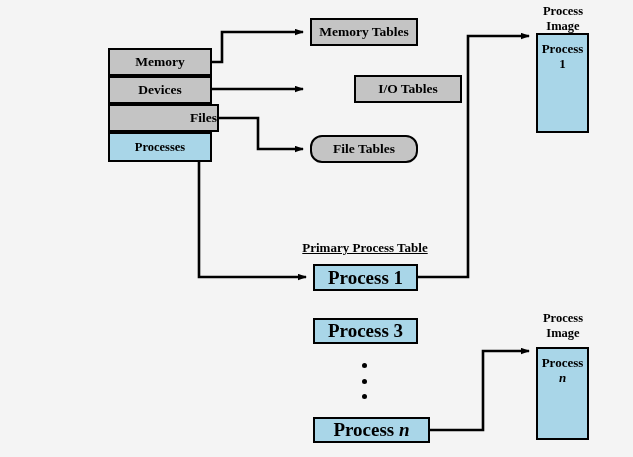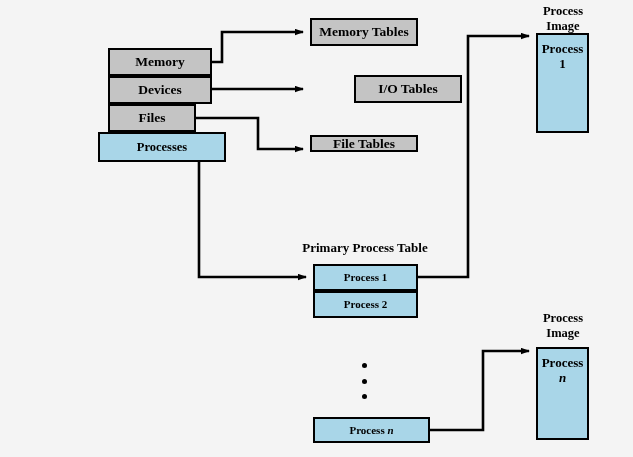--- a/index.html
+++ b/index.html
@@ -46,42 +46,42 @@
   .blue  { background: #a9d6e8; }
   .stack-row {
     font-size: 13.5px;
     margin-left: 46px;
   }
   .stack-row.small { font-size: 12.5px; }
   .table-box {
     font-size: 13.5px;
   }
   .proc-row {
-    font-size: 11px;
+    font-size: 19px;
     text-align: right;
   }
   .img-box {
     font-size: 13px;
     align-items: flex-start;
     padding-top: 7px;
   }
   .img-box .inner {
     width: 100%;
     display: block;
   }
   .caption {
     position: absolute;
     font-weight: bold;
     font-size: 12.5px;
     color: #000;
     text-align: center;
     line-height: 1.18;
     white-space: nowrap;
   }
-  .caption.ppt { font-size: 13px; }
+  .caption.ppt { font-size: 13px; text-decoration: underline; }
   .ital { font-style: italic; }
   .dots {
     position: absolute;
     display: flex;
     flex-direction: column;
     align-items: center;
     justify-content: space-between;
   }
   .dots span {
     display: block;
@@ -115,44 +115,44 @@
 
     <path d="M418,430 L483,430 L483,351 L529,351" fill="none" stroke="#000" stroke-width="2.6" marker-end="url(#arrow)"></path>
   </svg>
 
   <div class="box gray stack-row" style="left:62px; top:48px; width:104px; height:28px;">
     <span>Memory</span>
   </div>
   <div class="box gray stack-row" style="left:62px; top:76px; width:104px; height:28px;justify-content:center;">
     <span>Devices</span>
   </div>
-  <div class="box gray stack-row" style="left:62px; top:104px; width:88px; height:28px;">
+  <div class="box gray stack-row" style="left:62px; top:104px; width:111px; height:28px;justify-content:flex-end;">
     <span>Files</span>
   </div>
-  <div class="box blue stack-row small" style="left:52px; top:132px; width:128px; height:30px;">
+  <div class="box blue stack-row small" style="left:62px; top:132px; width:104px; height:30px;">
     <span>Processes</span>
   </div>
 
   <div class="box gray table-box" style="left:310px; top:18px; width:108px; height:28px;">
     <span>Memory Tables</span>
   </div>
   <div class="box gray table-box" style="left:310px; top:75px; width:108px; height:28px;margin-left:44px;">
     <span>I/O Tables</span>
   </div>
-  <div class="box gray table-box" style="left:310px; top:135px; width:108px; height:17px;">
+  <div class="box gray table-box" style="left:310px; top:135px; width:108px; height:28px;border-radius:12px;">
     <span>File Tables</span>
   </div>
 
   <div class="caption ppt" style="left:300px; top:240px; width:130px;">Primary Process Table</div>
 
   <div class="box blue proc-row" style="left:313px; top:264px; width:105px; height:27px;">
     <span>Process 1</span>
   </div>
-  <div class="box blue proc-row" style="left:313px; top:291px; width:105px; height:27px;">
-    <span>Process 2</span>
+  <div class="box blue proc-row" style="left:313px; top:318px; width:105px; height:26px;">
+    <span>Process 3</span>
   </div>
 
   <div class="dots" style="left:361px; top:363px; width:6px; height:36px;">
     <span></span>
     <span></span>
     <span></span>
   </div>
 
   <div class="box blue proc-row" style="left:313px; top:417px; width:117px; height:26px;">
     <span>

